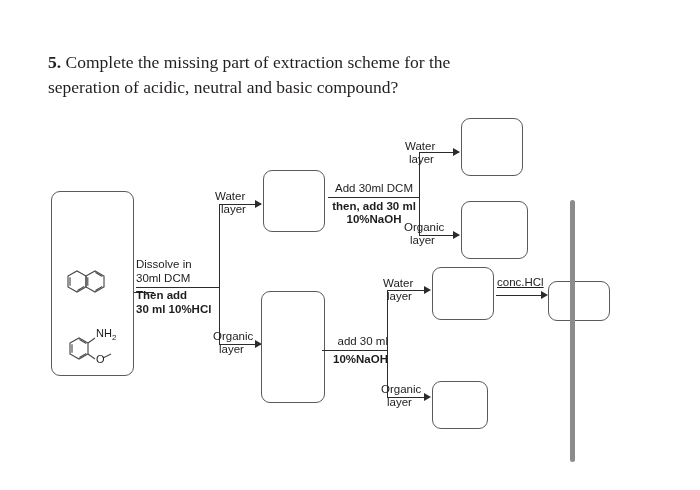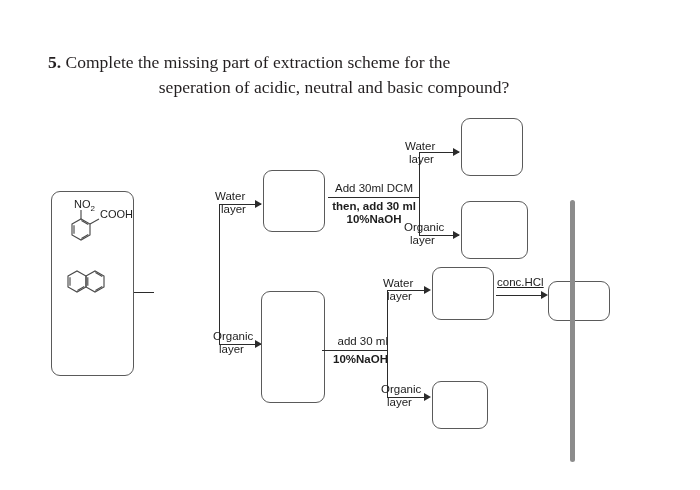--- a/index.html
+++ b/index.html
@@ -11,21 +11,21 @@
   #page{position:absolute;left:0;top:0;width:580px;height:490px;}
 
   
   .question{
     position:absolute;left:48px;top:50px;width:572px;
     font-family:"Liberation Serif",serif;
     font-size:17.5px;line-height:25px;color:#231f20;
     text-align:justify;
   }
   .question .qnum{font-weight:bold;}
-  .question .qline2{display:block;text-align:center;}
+  .question .qline2{display:block;text-align:left;}
 
   
   .rbox{
     position:absolute;border:1.3px solid #5a5a5a;border-radius:9px;
     background:#ffffff;box-sizing:border-box;
   }
   .hline{position:absolute;background:#2b2b2b;height:1.3px;}
   .vline{position:absolute;background:#2b2b2b;width:1.3px;}
   .arrowhead{
     position:absolute;width:0;height:0;
@@ -69,55 +69,63 @@
 <div id="page">
 
   <div class="question">
     <span class="qnum">5.</span>
     <span>Complete the missing part of extraction scheme for the</span>
     <span class="qline2">seperation of acidic, neutral and basic compound?</span>
   </div>
 
   <div class="rbox" style="left:51px;top:191px;width:83px;height:185px;"></div>
 
-  <div class="mol" style="left:58px;top:196px;">
-    <svg width="72" height="58" viewBox="0 0 72 58">
-      <g stroke="#4a4a4a" stroke-width="1.15" fill="none">
-
-        <polygon points="14,28 23,23 32,28 32,39 23,44 14,39"></polygon>
-        <line x1="16" y1="29.2" x2="16" y2="37.8"></line>
-        <line x1="23.4" y1="42.6" x2="30.3" y2="38.6"></line>
-        <line x1="30.3" y1="28.4" x2="23.4" y2="24.4"></line>
-
-        <line x1="23" y1="23" x2="23" y2="14"></line>
-
-        <line x1="32" y1="28" x2="41" y2="23"></line>
-      </g>
-      <text class="atomlbl" x="16" y="12">NO<tspan class="atomsub" dy="2.5">2</tspan></text>
-      <text class="atomlbl" x="42" y="22">COOH</text>
-    </svg>
-  </div>
 
   <div class="mol" style="left:60px;top:262px;">
     <svg width="62" height="48" viewBox="0 0 62 48">
       <g stroke="#4a4a4a" stroke-width="1.15" fill="none">
         <polygon points="8,14 17,9 26,14 26,25 17,30 8,25"></polygon>
         <polygon points="26,14 35,9 44,14 44,25 35,30 26,25"></polygon>
         <line x1="10" y1="15.2" x2="10" y2="23.8"></line>
         <line x1="17.4" y1="28.6" x2="24.3" y2="24.6"></line>
         <line x1="27.8" y1="15.2" x2="27.8" y2="23.8"></line>
         <line x1="35.4" y1="28.6" x2="42.3" y2="24.6"></line>
         <line x1="42.3" y1="14.4" x2="35.4" y2="10.4"></line>
       </g>
     </svg>
   </div>
 
+  <div class="mol" style="left:58px;top:323px;">
+    <svg width="72" height="52" viewBox="0 0 72 52">
+      <g stroke="#4a4a4a" stroke-width="1.15" fill="none">
+        <polygon points="12,20 21,15 30,20 30,31 21,36 12,31"></polygon>
+        <line x1="14" y1="21.2" x2="14" y2="29.8"></line>
+        <line x1="21.4" y1="34.6" x2="28.3" y2="30.6"></line>
+        <line x1="28.3" y1="20.4" x2="21.4" y2="16.4"></line>
+
+        <line x1="30" y1="20" x2="37" y2="15"></line>
+
+        <line x1="30" y1="31" x2="37" y2="36"></line>
+
+        <line x1="45" y1="35" x2="53" y2="31"></line>
+      </g>
+      <text class="atomlbl" x="38" y="14">NH<tspan class="atomsub" dy="2.5">2</tspan></text>
+      <text class="atomlbl" x="38" y="40">O</text>
+    </svg>
+  </div>
 
   <div class="hline" style="left:134px;top:292px;width:20px;"></div>
 
+  <div class="frac" style="left:136px;top:258px;width:84px;">
+    <span class="top">Dissolve in</span>
+    <span class="top">30ml DCM</span>
+    <span class="rule"></span>
+    <span class="bot">Then add</span>
+    <span class="bot">30 ml 10%HCl</span>
+  </div>
 
   <div class="vline" style="left:219px;top:204px;height:140px;"></div>
 
   <div class="hline" style="left:219px;top:204px;width:42px;"></div>
   <div class="arrowhead" style="left:255px;top:199.8px;"></div>
   <div class="lbl" style="left:215px;top:190px;width:44px;">
     <span>Water</span><br>
     <span style="margin-left:6px;display:inline-block;">layer</span>
   </div>
 

